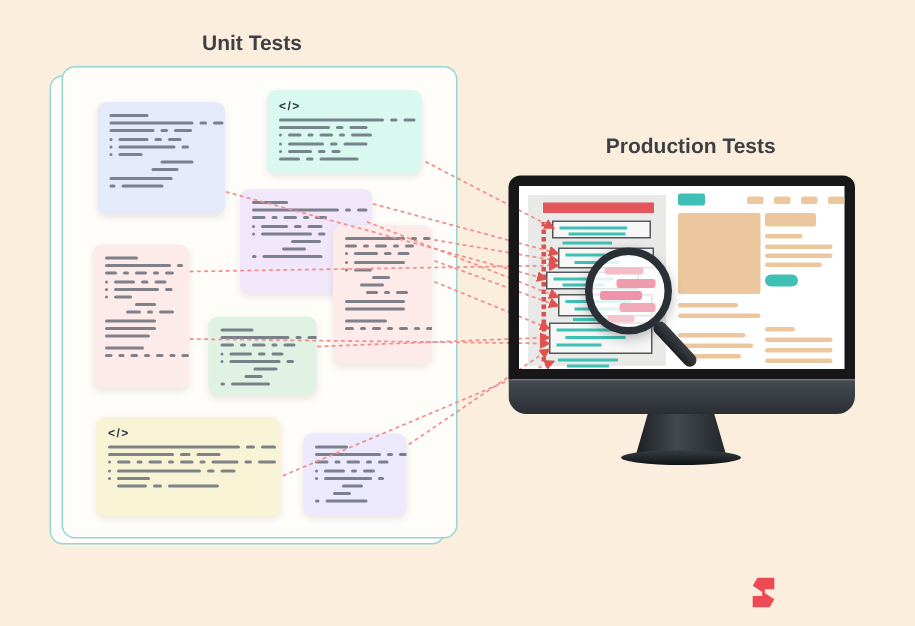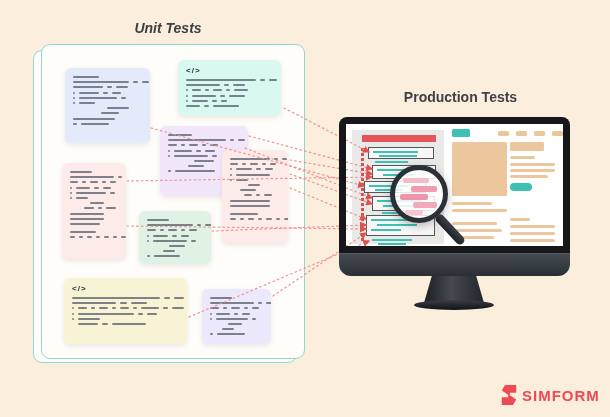--- a/index.html
+++ b/index.html
@@ -1,20 +1,20 @@
 <!DOCTYPE html>
 <html><head>
 <meta charset="utf-8">
 <style>
   html,body{margin:0;padding:0;}
   body{width:610px;height:417px;position:relative;overflow:hidden;
        font-family:"Liberation Sans", sans-serif;background:#fbeedd;}
   .abs{position:absolute;}
   .title{position:absolute;font-size:14px;font-weight:bold;color:#3e4046;text-align:center;}
-  #unit-tests-title{left:108px;top:20px;width:120px;font-style:italic;}
+  #unit-tests-title{left:108px;top:20px;width:120px;}
   #production-code-title{left:393px;top:89px;width:135px;}
   .sheet{position:absolute;background:#fffdfa;border:1.5px solid #93d7d5;border-radius:9px;}
   #sheet-back{left:33px;top:50px;width:262px;height:311px;z-index:1;}
   #sheet-front{left:41px;top:44px;width:262px;height:313px;z-index:2;}
   #cards-layer{position:absolute;left:0;top:0;width:610px;height:417px;z-index:3;}
   .card{position:absolute;border-radius:6px;padding:8px;box-sizing:border-box;overflow:hidden;
         box-shadow:0 2px 5px rgba(90,70,60,.12);}
   .card .code-icon{font-size:8px;font-weight:bold;color:#2e333c;letter-spacing:1px;margin:-1px 0 4px 0;line-height:8px;}
   .row{display:flex;gap:4px;align-items:center;margin-bottom:3.2px;}
   .seg{display:inline-block;height:2px;background:#5b6170;opacity:.78;border-radius:1px;flex:0 0 auto;}
@@ -523,14 +523,13 @@
     <div class="px" style="left: 18px; top: 32px; width: 24px; height: 6px; background: rgb(242, 170, 185); border-radius: 2px;"></div>
     <div class="px" style="left: 10px; top: 40px; width: 18px; height: 5px; background: rgb(246, 198, 208); border-radius: 2px;"></div>
   </div>
 <div id="magnifier-handle"></div>
 
 <div id="logo">
   <svg width="18" height="22" viewBox="0 0 20 24">
     <path d="M5.5 1 H18 V9.5 H11 V13 L2 7 Z" fill="#ee4a56"></path>
     <path d="M14.5 23 H2 V14.5 H9 V11 L18 17 Z" fill="#ee4a56"></path>
   </svg>
-  <span id="logo-text" style="color: rgb(238, 74, 86);">SIMFORM</span>
 </div>
 
 </body></html>

